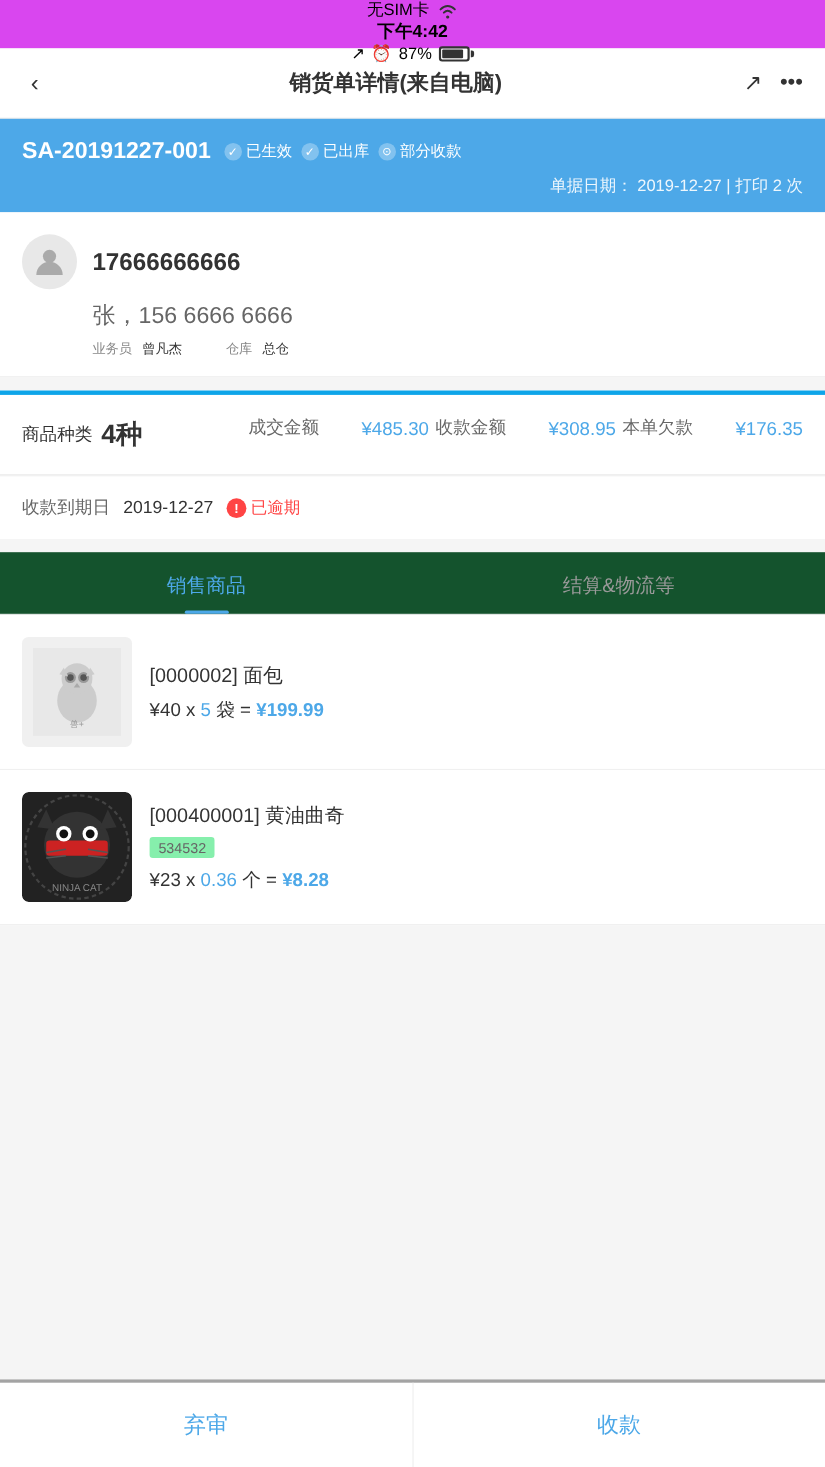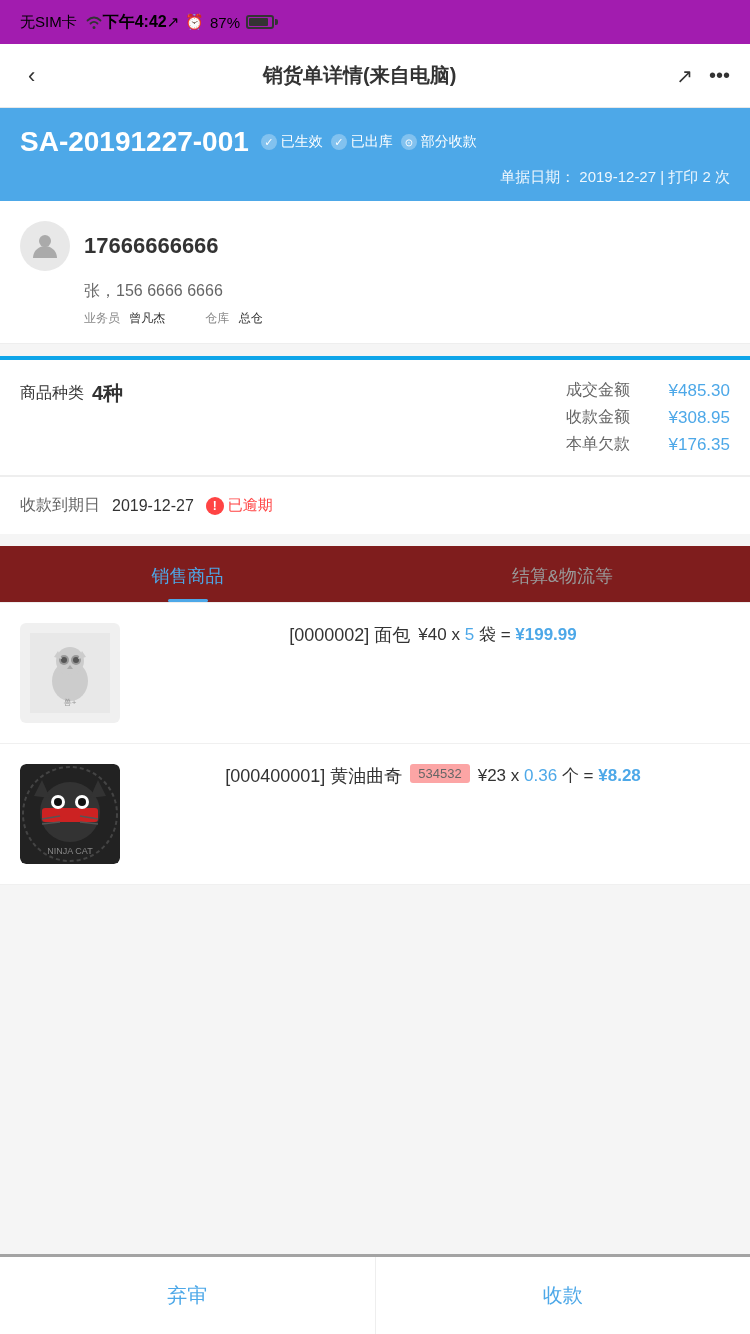--- a/index.html
+++ b/index.html
@@ -7,27 +7,28 @@
     body {
       font-family: -apple-system, 'PingFang SC', 'Helvetica Neue', sans-serif;
       background: #f5f5f5;
       width: 750px;
       min-height: 1334px;
       overflow-x: hidden;
     }
 
     
     .status-bar {
-      background: #a21caf;
+      background: #d946ef;
       height: 44px;
       display: flex;
       align-items: center;
-      justify-content: flex-start;
+      justify-content: space-between;
       padding: 0 20px;
       font-size: 15px;
+      flex-direction: column;
     }
     .status-left { display: flex; align-items: center; gap: 8px; }
     .status-center { font-weight: 600; font-size: 16px; }
     .status-right { display: flex; align-items: center; gap: 6px; font-size: 15px; }
     .battery-icon {
       display: inline-flex;
       align-items: center;
       gap: 1px;
     }
     .battery-body {
@@ -88,21 +89,21 @@
       background: #4da8e8;
       padding: 18px 20px 14px;
     }
     .banner-row1 {
       display: flex;
       align-items: center;
       gap: 12px;
       margin-bottom: 10px;
     }
     .banner-order-id {
-      font-size: 28px;
+      font-size: 21px;
       font-weight: 700;
       color: #fff;
     }
     .banner-status-tags {
       display: flex;
       gap: 8px;
       flex-wrap: wrap;
     }
     .status-tag {
       display: flex;
@@ -150,21 +151,21 @@
       justify-content: center;
       font-size: 24px;
       color: #aaa;
     }
     .customer-name {
       font-size: 22px;
       font-weight: 600;
       color: #333;
     }
     .customer-sub {
-      font-size: 16px;
+      font-size: 21px;
       color: #666;
       margin-bottom: 8px;
       padding-left: 64px;
     }
     .customer-meta {
       display: flex;
       gap: 40px;
       padding-left: 64px;
       font-size: 12px;
       color: #333;
@@ -185,27 +186,27 @@
       align-items: flex-start;
     }
     .summary-left {
       display: flex;
       align-items: center;
       gap: 8px;
       font-size: 16px;
       color: #333;
     }
     .summary-count {
-      font-size: 20px;
+      font-size: 24px;
       font-weight: 600;
       color: #333;
     }
     .summary-right {
       display: flex;
-      flex-direction: column;
+      flex-direction: row;
       gap: 6px;
       text-align: right;
       justify-content: center;
     }
     .summary-row {
       display: flex;
       justify-content: flex-end;
       gap: 20px;
       align-items: center;
       font-size: 16px;
@@ -240,25 +241,24 @@
       color: #fff;
       display: flex;
       align-items: center;
       justify-content: center;
       font-size: 12px;
       font-weight: 700;
     }
 
     
     .tabs-container {
-      background: #7f1d1d;
+      background: #14532d;
       margin-top: 12px;
       display: flex;
       border-bottom: 1px solid #eee;
-      font-family: Liberation Mono, monospace;
     }
     .tab {
       flex: 1;
       text-align: center;
       padding: 18px 0 14px;
       font-size: 18px;
       cursor: pointer;
       color: #999;
       position: relative;
     }
@@ -295,32 +295,32 @@
       background: #f0f0f0;
       flex-shrink: 0;
       display: flex;
       align-items: center;
       justify-content: center;
       overflow: hidden;
     }
     .product-info {
       flex: 1;
       display: flex;
-      flex-direction: row;
+      flex-direction: column;
       justify-content: center;
       gap: 8px;
     }
     .product-name {
       font-size: 18px;
       color: #333;
       font-weight: 500;
     }
     .product-batch {
       display: inline-block;
-      background: #fca5a5;
+      background: #86efac;
       color: #666;
       font-size: 13px;
       padding: 2px 8px;
       border-radius: 3px;
     }
     .product-price {
       font-size: 17px;
       color: #333;
     }
     .product-price .qty { color: #4da8e8; }

